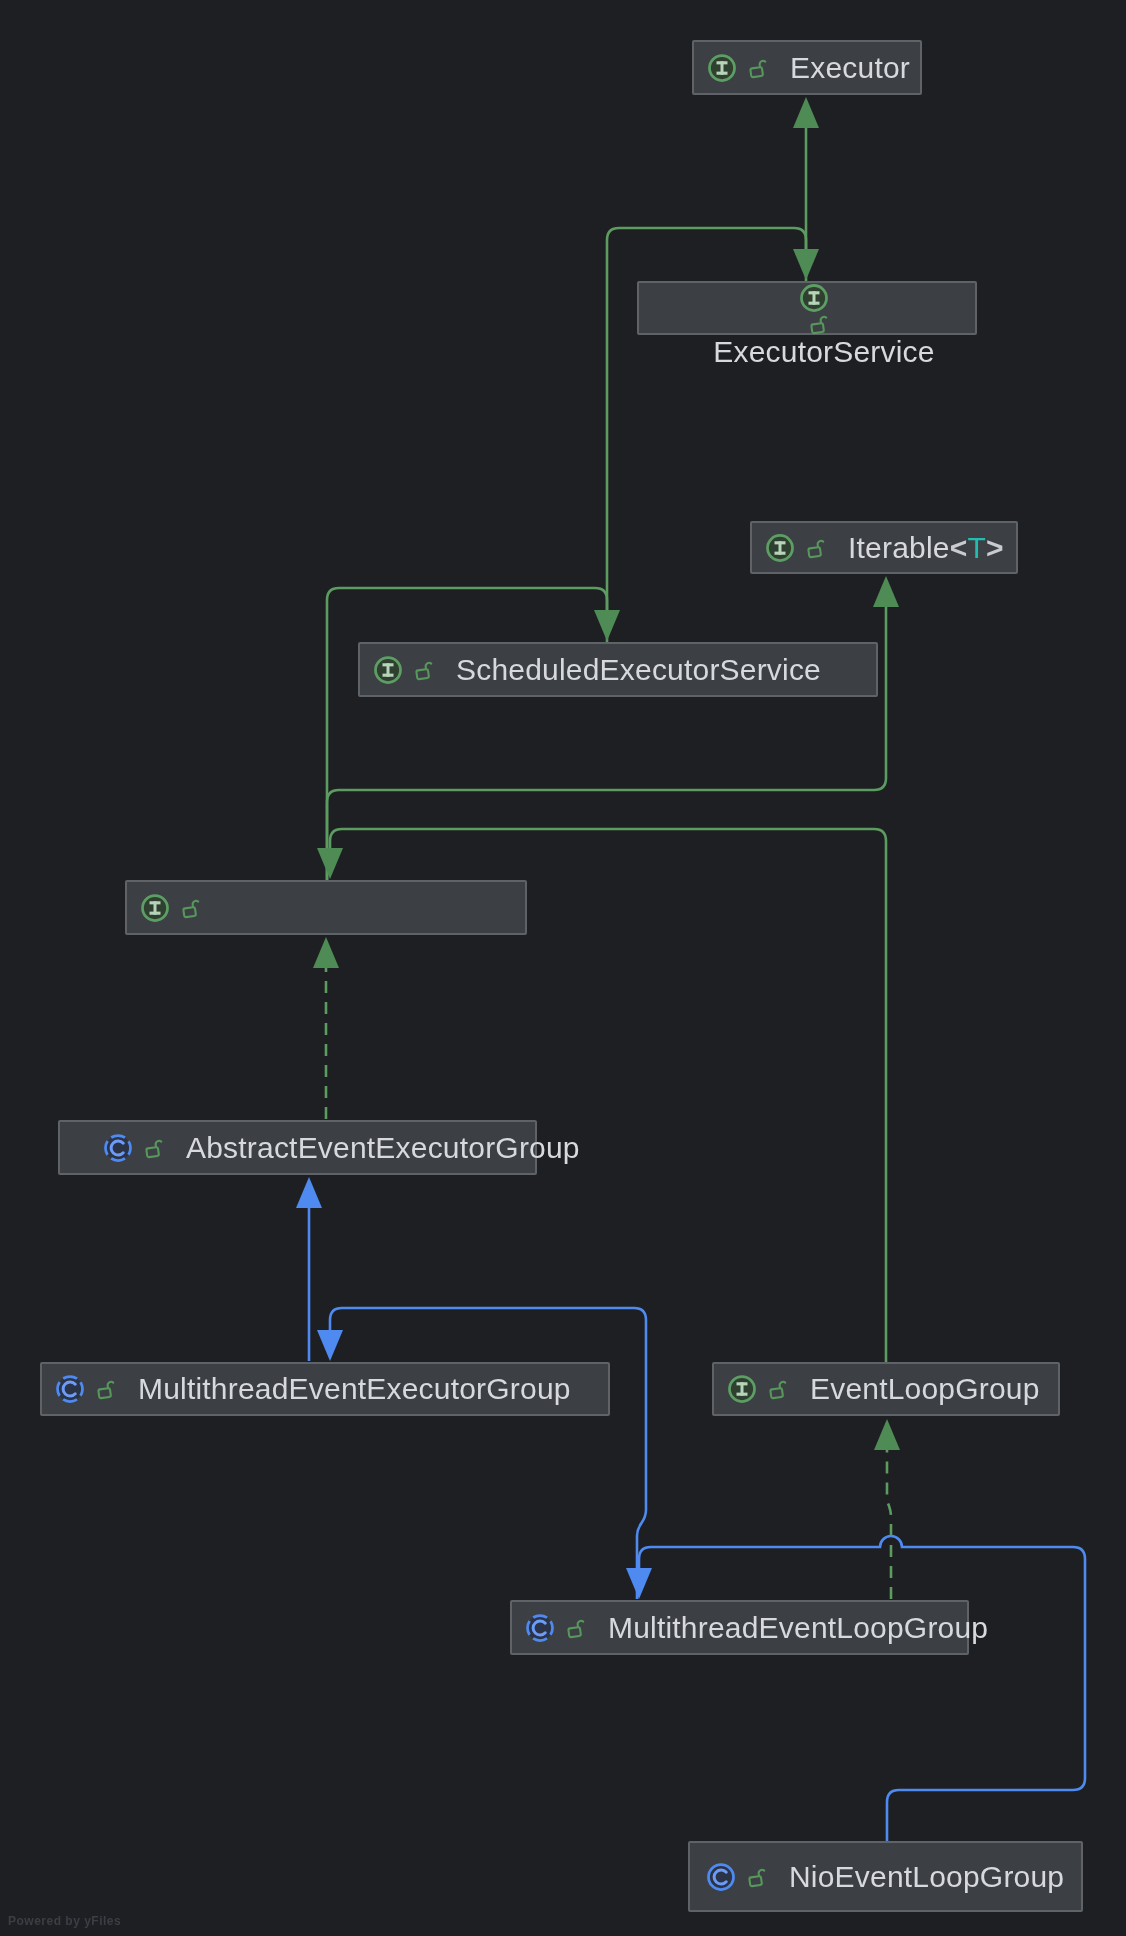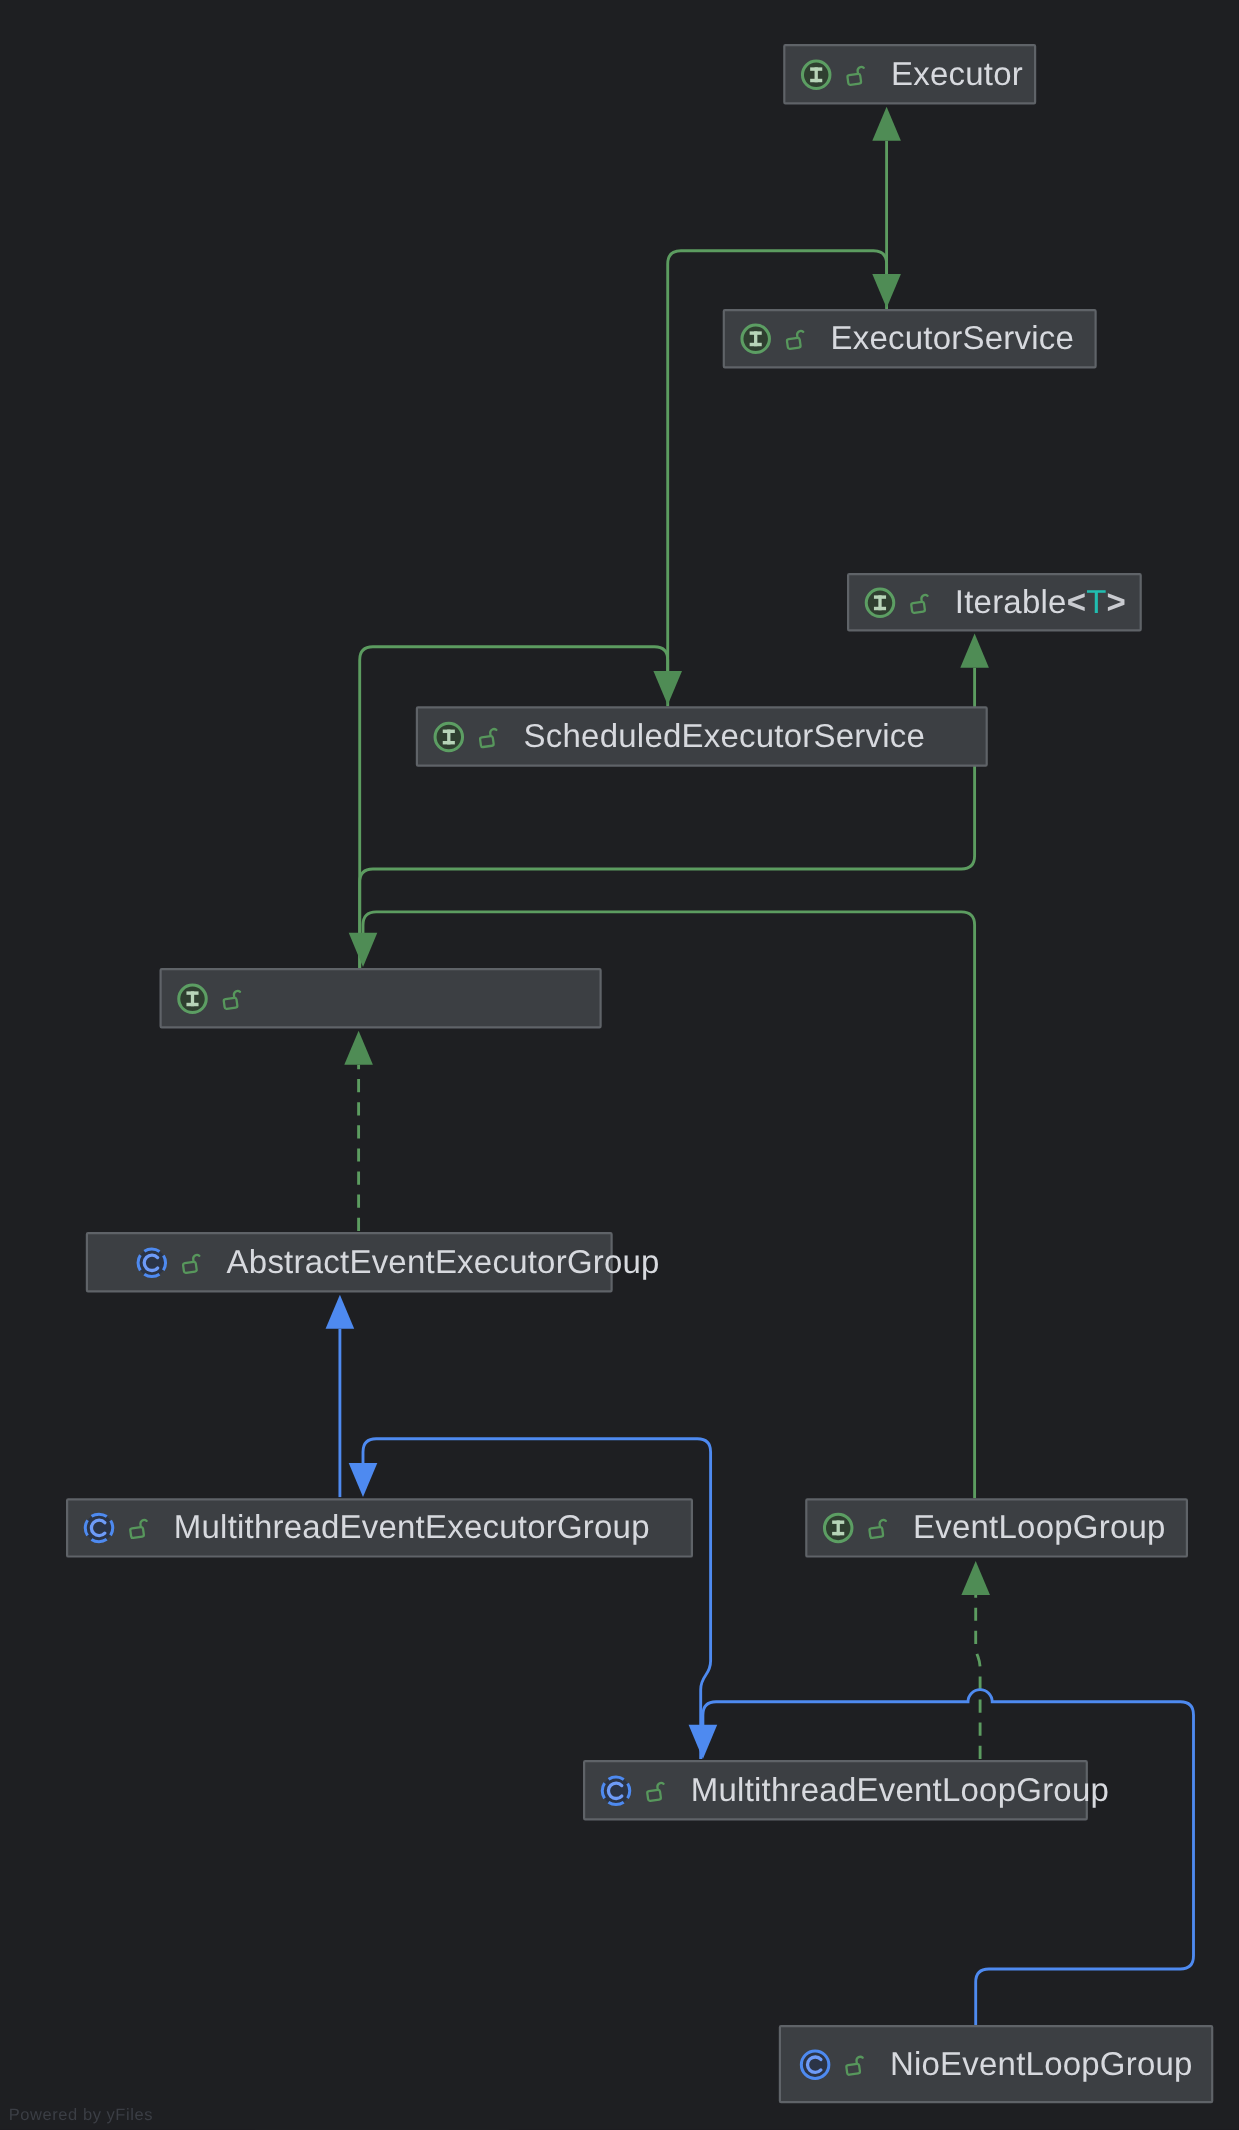--- a/index.html
+++ b/index.html
@@ -7,28 +7,28 @@
        font-family:"Liberation Sans",sans-serif;}
   #canvas{position:absolute;inset:0;width:1126px;height:1936px;}
   #edge-layer{position:absolute;left:0;top:0;}
   .edge{fill:none;stroke-width:2.6px;}
   .edge.green{stroke:#5c9c60;}
   .edge.blue{stroke:#4e8af0;}
   .edge.dashed{stroke-dasharray:12 9;}
   .arrowhead.green{fill:#4f8c55;stroke:none;}
   .arrowhead.blue{fill:#4e8af0;stroke:none;}
   .node{position:absolute;background:#3c3f43;border:2px solid #5f6368;border-radius:2px;
-        box-sizing:border-box;display:flex;align-items:center;padding-left:13px;cursor:default;margin-left:20px;}
+        box-sizing:border-box;display:flex;align-items:center;padding-left:13px;cursor:default;}
   .node .label{color:#d7d9de;font-size:30px;white-space:nowrap;margin-left:21px;letter-spacing:.2px;}
   .node .kind-ico{flex:0 0 auto;display:block;}
   .node .lock-ico{flex:0 0 auto;display:block;margin-left:10px;}
   .bracket{color:#c9cbd0;font-weight:600;}
   .tparam{color:#21bdb0;}
-  #watermark{position:absolute;left:8px;top:1914px;font-size:15px;color:#3b3e45;
-             letter-spacing:.5px;font-weight:400;}
+  #watermark{position:absolute;left:8px;top:1914px;font-size:12px;color:#3b3e45;
+             letter-spacing:.5px;font-weight:700;}
 </style>
 </head>
 <body>
 
 <div id="canvas">
   <svg id="edge-layer" width="1126" height="1936" viewBox="0 0 1126 1936" xmlns="http://www.w3.org/2000/svg">
       <path d="M 806 281 L 806 128" class="edge green"></path>
       <polygon points="806,97 793,128 819,128" class="arrowhead green"></polygon>
       <path d="M 607 642 L 607 240 Q 607 228 619 228 L 794 228 Q 806 228 806 240 L 806 252" class="edge green"></path>
       <polygon points="806,280 793,249 819,249" class="arrowhead green"></polygon>
@@ -58,21 +58,21 @@
     <rect x="10.8" y="6.6" width="2.4" height="10.8" fill="#b7d4b8"></rect>
   </svg>
         <svg class="lock-ico" width="22" height="22" viewBox="0 0 20 20">
     <g transform="rotate(-8 10 12)">
       <rect x="3.2" y="9.6" width="10.6" height="8" rx="1.6" fill="none" stroke="#57975c" stroke-width="1.9"></rect>
       <path d="M 12.2 9.4 L 12.2 7.4 A 3.1 3.1 0 0 1 17.6 5.2" fill="none" stroke="#57975c" stroke-width="1.9" stroke-linecap="round"></path>
     </g>
   </svg>
         <span class="label"><span>Executor</span></span>
       </div>
-      <div class="node" style="left: 637px; top: 281px; width: 340px; height: 54px;">
+      <div class="node" style="left: 637px; top: 281px; width: 340px; height: 54px; flex-direction: column;">
         <svg class="kind-ico" width="30" height="30" viewBox="0 0 24 24">
     <circle cx="12" cy="12" r="10" fill="#2f3f30" stroke="#5c9e63" stroke-width="2.2"></circle>
     <rect x="7.6" y="6.6" width="8.8" height="2.5" fill="#b7d4b8"></rect>
     <rect x="7.6" y="14.9" width="8.8" height="2.5" fill="#b7d4b8"></rect>
     <rect x="10.8" y="6.6" width="2.4" height="10.8" fill="#b7d4b8"></rect>
   </svg>
         <svg class="lock-ico" width="22" height="22" viewBox="0 0 20 20">
     <g transform="rotate(-8 10 12)">
       <rect x="3.2" y="9.6" width="10.6" height="8" rx="1.6" fill="none" stroke="#57975c" stroke-width="1.9"></rect>
       <path d="M 12.2 9.4 L 12.2 7.4 A 3.1 3.1 0 0 1 17.6 5.2" fill="none" stroke="#57975c" stroke-width="1.9" stroke-linecap="round"></path>

